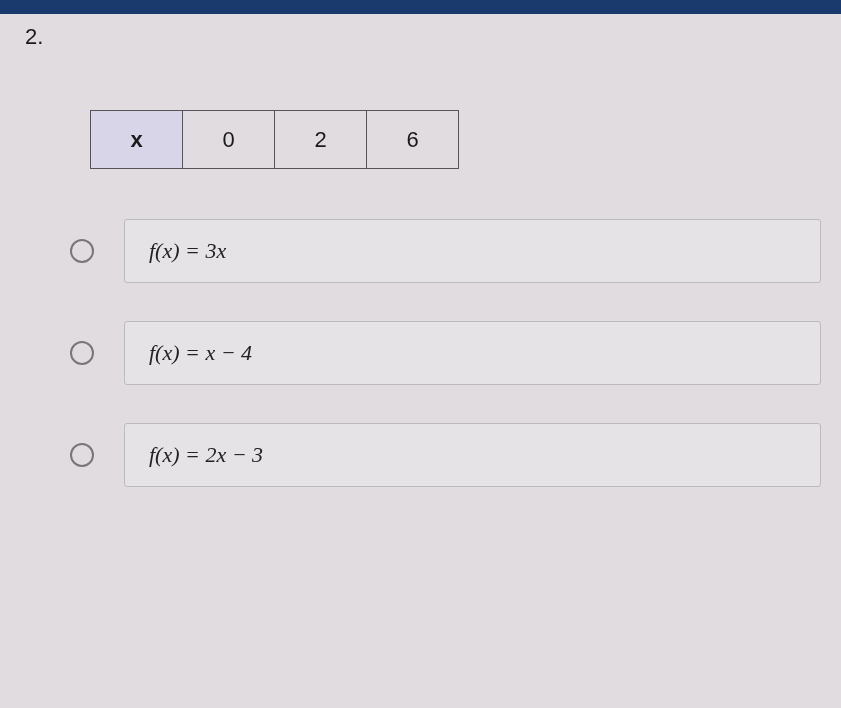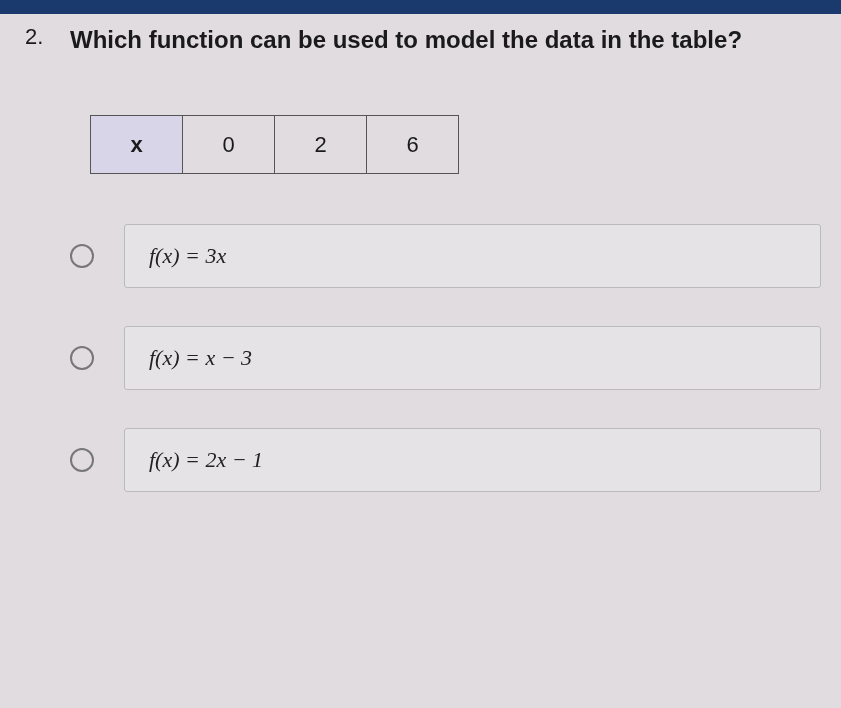--- a/index.html
+++ b/index.html
@@ -110,21 +110,20 @@
   </style>
 </head>
 <body>
 
 <div class="header-bar"></div>
 
 <div class="content">
 
   <div class="question-row">
     <div class="question-number">2.</div>
-    <div class="question-text">Which function can be used to model the data in the table?</div>
   </div>
 
   <div class="table-container">
     <table>
       <tbody>
           <tr>
         <td class="header-cell">x</td>
         <td>0</td>
         <td>2</td>
         <td>6</td>
@@ -138,27 +137,27 @@
     <div class="option-row">
       <div class="radio"></div>
       <div class="option-box">
         <span>f(x) = 3x</span>
       </div>
     </div>
 
     <div class="option-row">
       <div class="radio"></div>
       <div class="option-box">
-        <span>f(x) = x − 3</span>
+        <span>f(x) = x − 4</span>
       </div>
     </div>
 
 
     <div class="option-row">
       <div class="radio"></div>
       <div class="option-box">
-        <span>f(x) = 2x − 1</span>
+        <span>f(x) = 2x − 3</span>
       </div>
     </div>
 
   </div>
 
 </div>
 
 </body></html>

